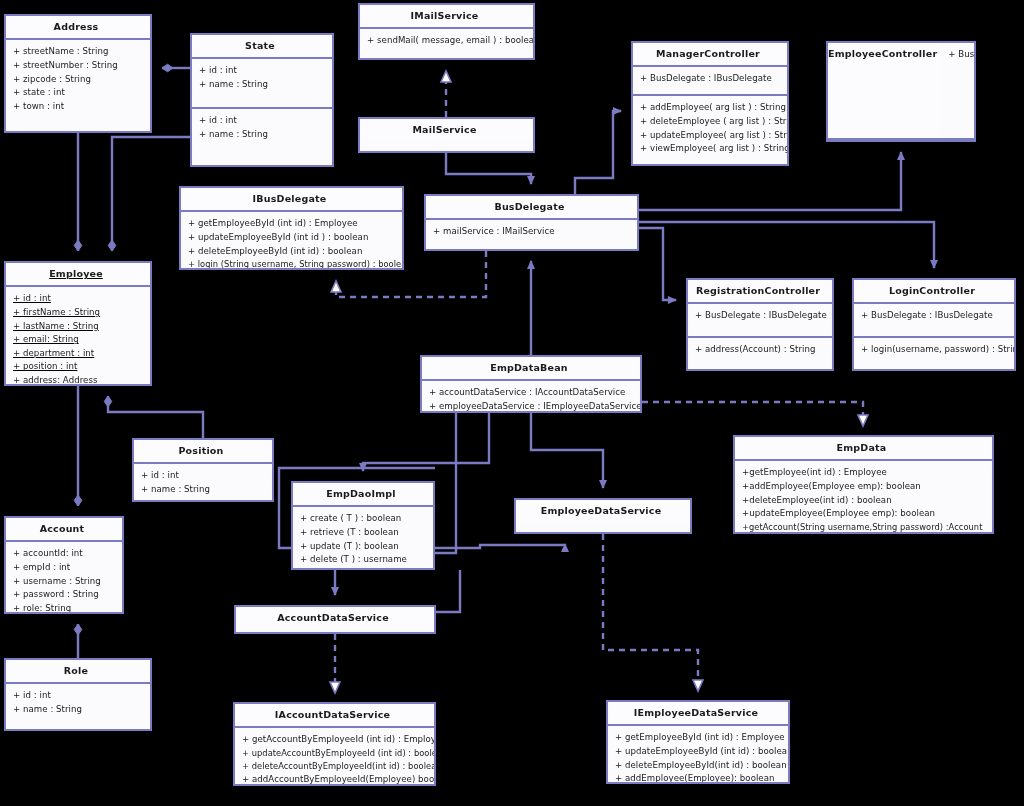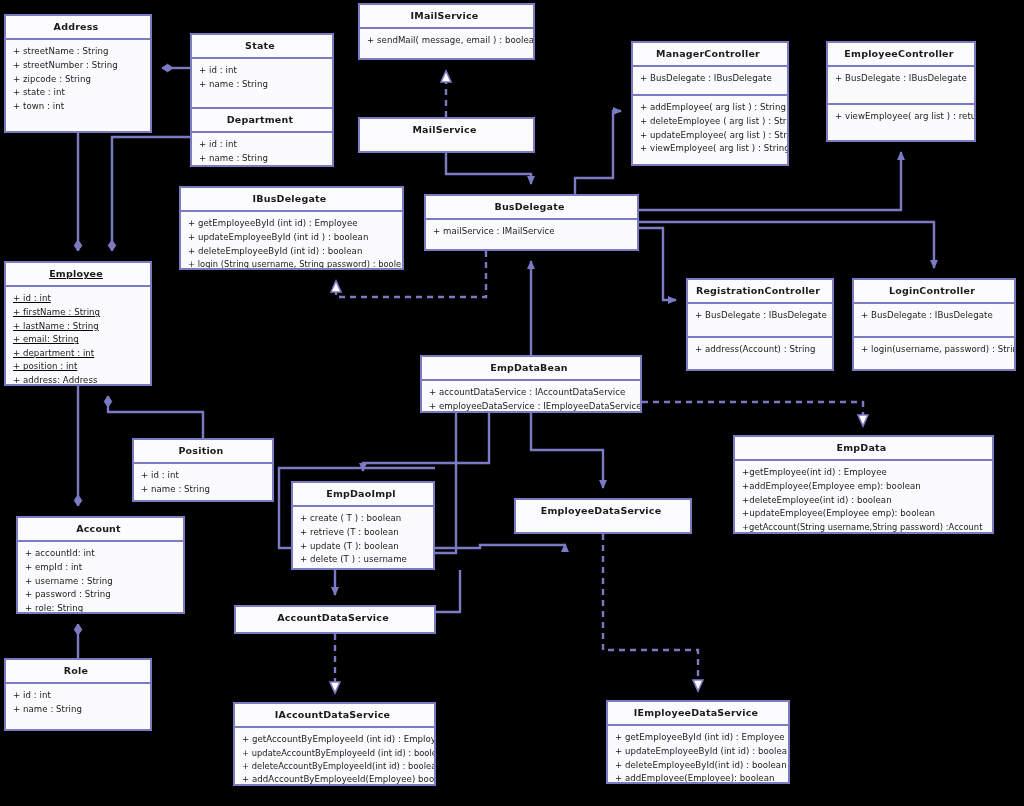--- a/index.html
+++ b/index.html
@@ -143,21 +143,20 @@
       </div>
     </div>
   <div class="uml-class" style="left: 190px; top: 33px; width: 144px; height: 76px; display: flex; flex-direction: column;">
       <div class="uml-title">State</div>
       <div class="uml-compartment last" style="flex: 1 1 auto;">
         <div class="uml-row">+ id : int</div>
         <div class="uml-row">+ name : String</div>
       </div>
     </div>
   <div class="uml-class" style="left: 190px; top: 107px; width: 144px; height: 60px; display: flex; flex-direction: column;">
-      <div class="uml-title">Department</div>
       <div class="uml-compartment last" style="flex: 1 1 auto;">
         <div class="uml-row">+ id : int</div>
         <div class="uml-row">+ name : String</div>
       </div>
     </div>
   <div class="uml-class" style="left: 358px; top: 3px; width: 177px; height: 57px; display: flex; flex-direction: column;">
       <div class="uml-title">IMailService</div>
       <div class="uml-compartment last" style="flex: 1 1 auto;">
         <div class="uml-row">+ sendMail( message, email ) :  boolean</div>
       </div>
@@ -170,21 +169,21 @@
       <div class="uml-compartment" style="flex: 1 1 auto;">
         <div class="uml-row">+ BusDelegate : IBusDelegate</div>
       </div>
       <div class="uml-compartment last" style="flex: 1 1 auto;">
         <div class="uml-row">+  addEmployee( arg list ) : String</div>
         <div class="uml-row">+ deleteEmployee ( arg list ) : String</div>
         <div class="uml-row">+ updateEmployee( arg list ) : String</div>
         <div class="uml-row">+ viewEmployee( arg list ) : String</div>
       </div>
     </div>
-  <div class="uml-class" style="left: 826px; top: 41px; width: 150px; height: 101px; display: flex; flex-direction: column;">
+  <div class="uml-class" style="left: 826px; top: 41px; width: 150px; height: 101px; display: flex; flex-direction: row;">
       <div class="uml-title">EmployeeController</div>
       <div class="uml-compartment" style="flex: 1 1 auto;">
         <div class="uml-row">+ BusDelegate : IBusDelegate</div>
       </div>
       <div class="uml-compartment last" style="flex: 1 1 auto;">
         <div class="uml-row">+ viewEmployee( arg list ) : return</div>
       </div>
     </div>
   <div class="uml-class" style="left: 179px; top: 186px; width: 225px; height: 84px; display: flex; flex-direction: column;">
       <div class="uml-title">IBusDelegate</div>
@@ -257,21 +256,21 @@
     </div>
   <div class="uml-class" style="left: 291px; top: 481px; width: 144px; height: 89px; display: flex; flex-direction: column;">
       <div class="uml-title">EmpDaoImpl</div>
       <div class="uml-compartment last" style="flex: 1 1 auto;">
         <div class="uml-row">+ create ( T  ) : boolean</div>
         <div class="uml-row">+ retrieve (T  : boolean</div>
         <div class="uml-row">+ update (T ): boolean</div>
         <div class="uml-row">+ delete (T ) : username</div>
       </div>
     </div>
-  <div class="uml-class" style="left: 16px; top: 516px; width: 169px; height: 98px; display: flex; flex-direction: column;">
+  <div class="uml-class" style="left: 4px; top: 516px; width: 120px; height: 98px; display: flex; flex-direction: column;">
       <div class="uml-title">Account</div>
       <div class="uml-compartment last" style="flex: 1 1 auto;">
         <div class="uml-row">+ accountId: int</div>
         <div class="uml-row">+ empId : int</div>
         <div class="uml-row">+ username : String</div>
         <div class="uml-row">+ password : String</div>
         <div class="uml-row">+ role: String</div>
       </div>
     </div>
   <div class="uml-class" style="left: 514px; top: 498px; width: 178px; height: 36px; display: flex; flex-direction: column;">

